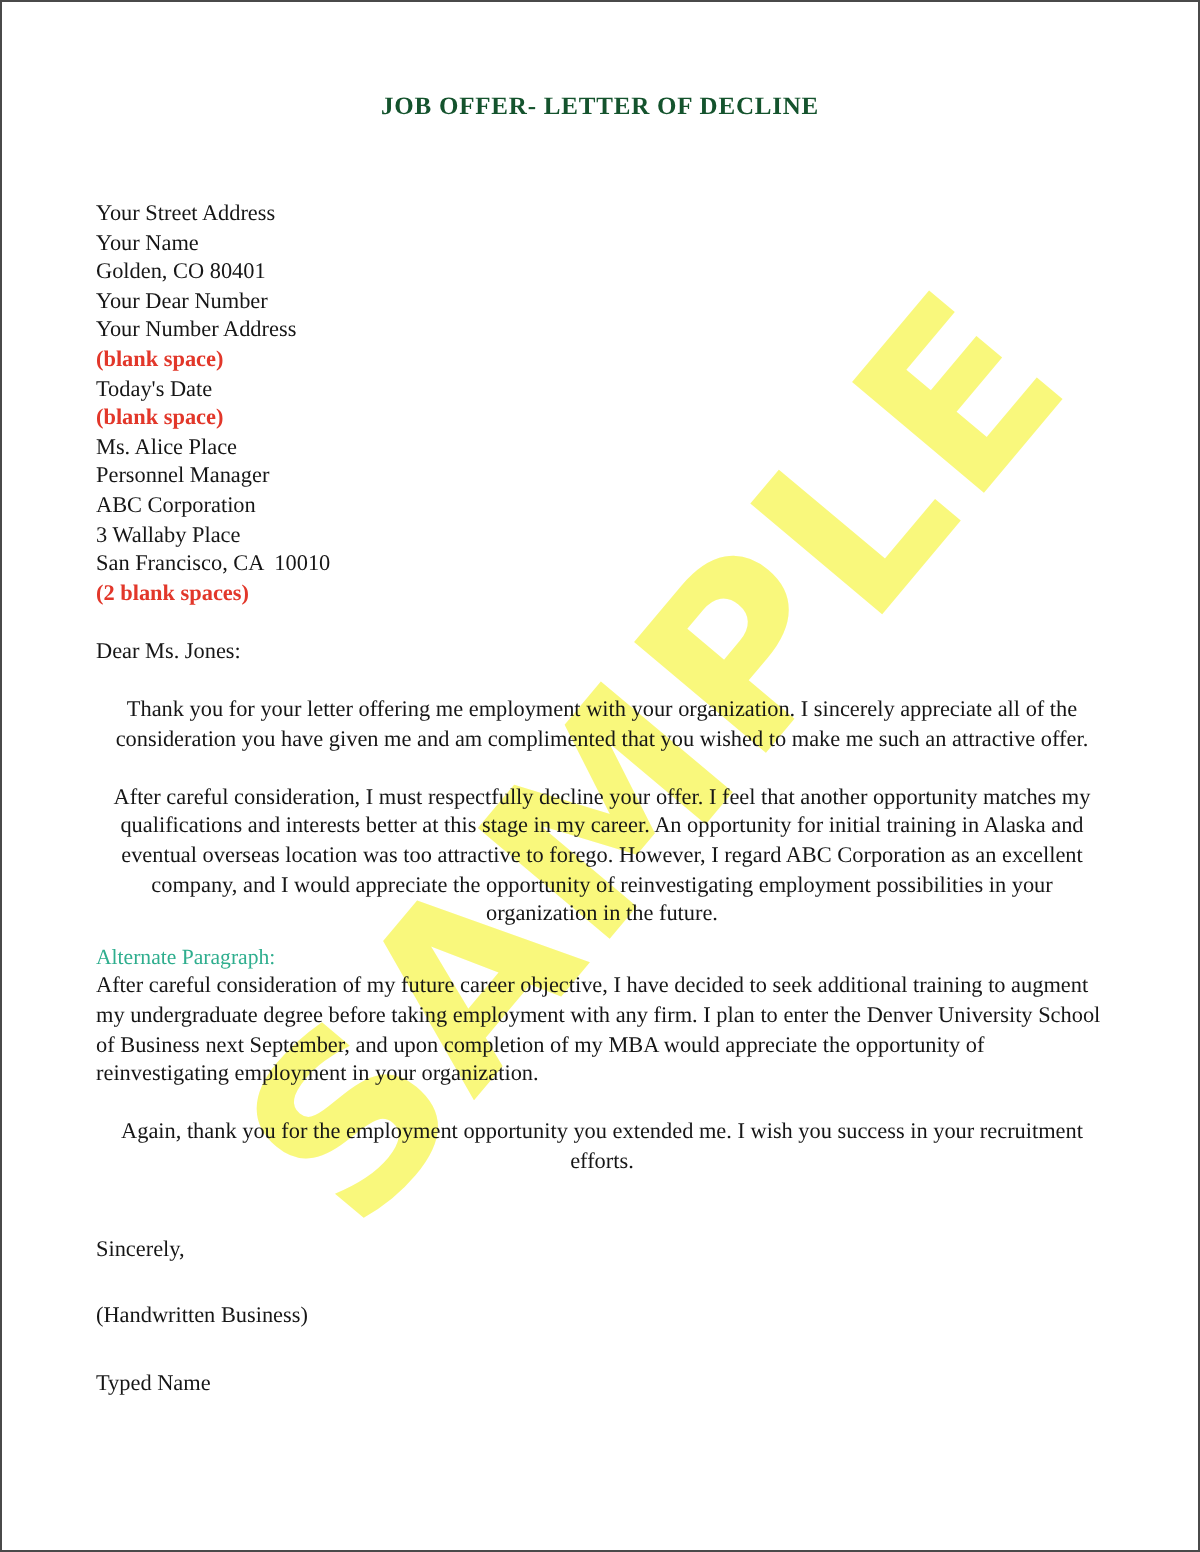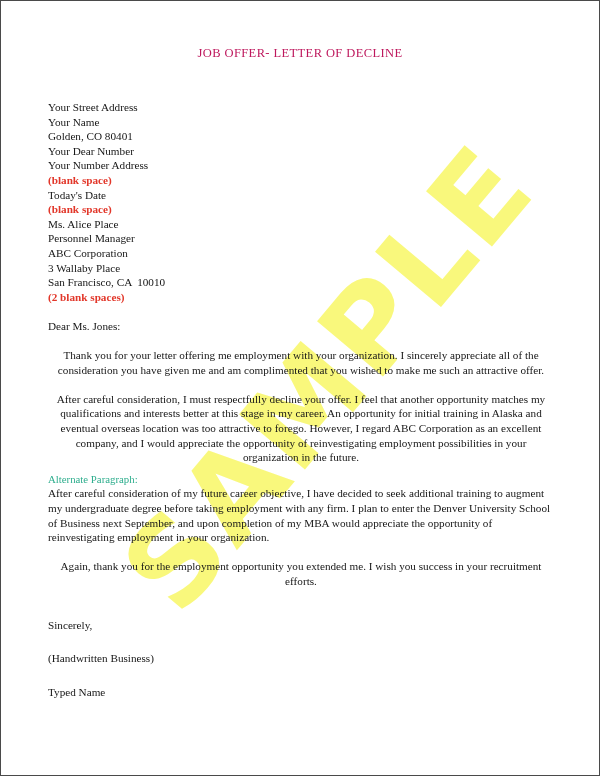--- a/index.html
+++ b/index.html
@@ -54,24 +54,24 @@
     padding: 0;
   }
 
   .doc-title {
     position: absolute;
     left: 0;
     right: 0;
     top: 45px;
     text-align: center;
     font-family: "Liberation Serif", "DejaVu Serif", serif;
-    font-weight: 400;
+    font-weight: 700;
     font-size: 12.5px;
     letter-spacing: 0.4px;
-    color: #be185d;
+    color: #14532d;
   }
 
   .letter-body {
     position: absolute;
     left: 47px;
     top: 99px;
     width: 506px;
     font-size: 11.2px;
     line-height: 14.6px;
     color: #161616;

